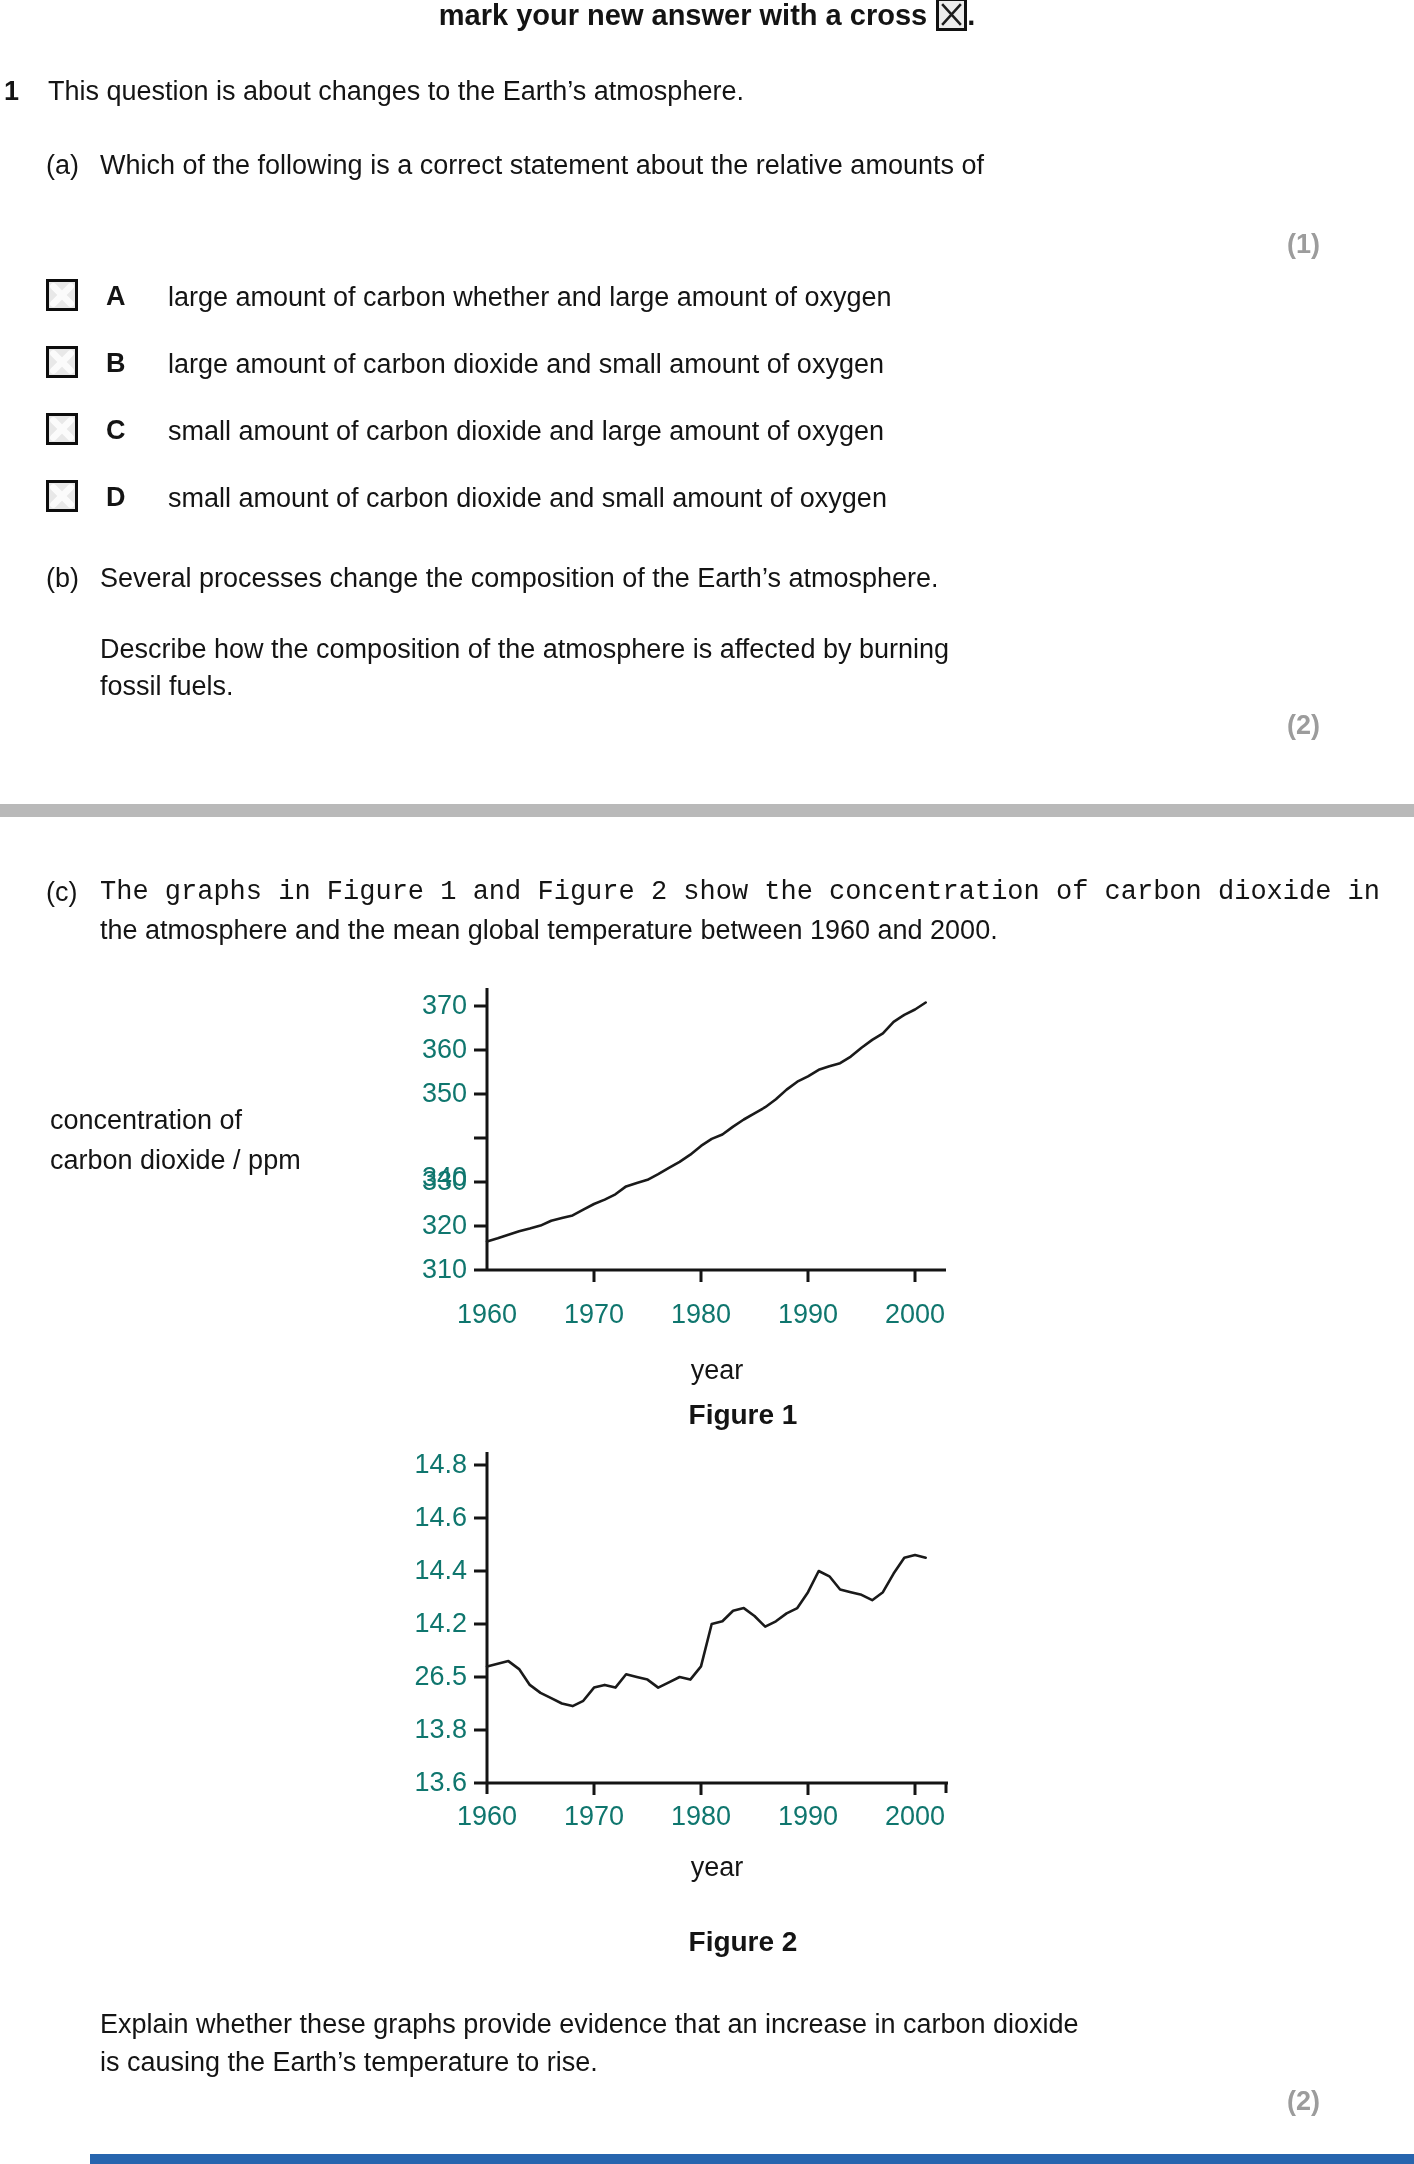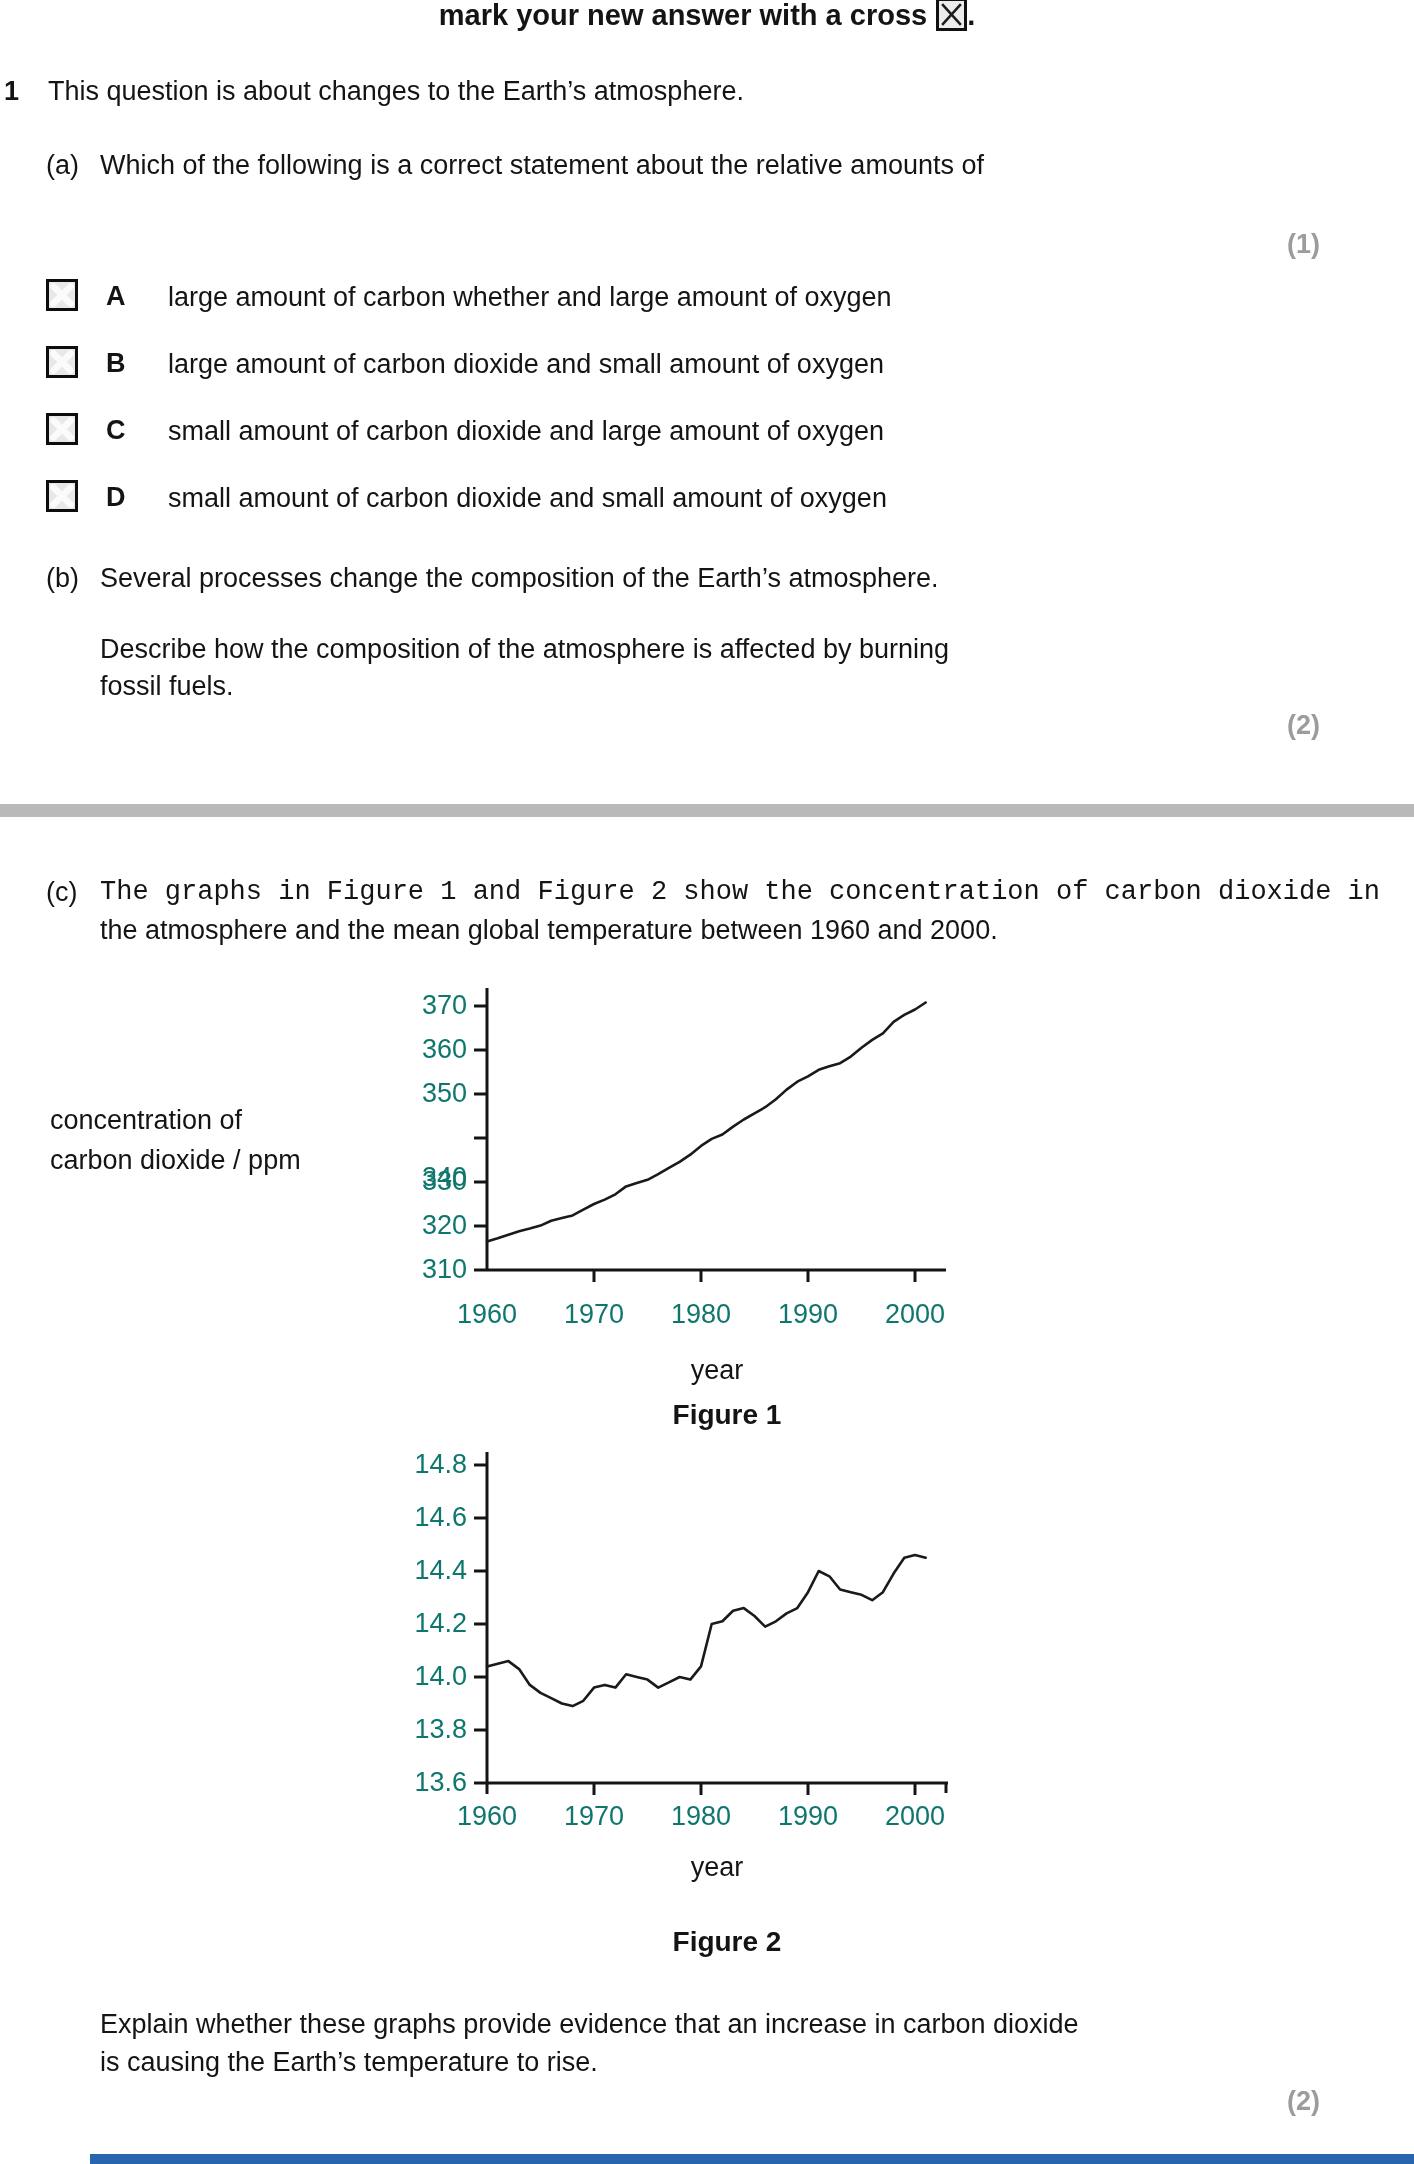--- a/index.html
+++ b/index.html
@@ -20,21 +20,21 @@
   .cross-box svg{display:block;width:100%;height:100%;}
   .marks{font-weight:bold;font-size:27px;color:#9c9c9c;text-align:right;right:94px;width:120px;}
   .option-checkbox{
     width:26px;height:26px;border:3px solid #0d0d0d;background:#e8e8e8;left:46px;cursor:pointer;
   }
   .option-checkbox svg{display:block;width:100%;height:100%;}
   .opt-letter{left:106px;font-weight:bold;font-size:27px;}
   .opt-text{left:168px;font-size:27px;}
   .divider{top:804px;left:0;width:1414px;height:13px;background:#b9b9b9;}
   .tick-label{position:absolute;font-size:27px;line-height:30px;color:#0f766e;white-space:nowrap;}
-  .caption{font-weight:bold;font-size:28px;text-align:center;left:527px;width:400px;}
+  .caption{font-weight:bold;font-size:28px;text-align:center;left:543px;width:400px;}
   .axis-title{font-size:27px;text-align:center;left:517px;width:400px;}
   .ylabel{font-size:27px;line-height:40px;}
   .footer-bar{left:90px;right:0;bottom:0;height:10px;background:#2765ae;}
   #charts-svg{position:absolute;left:0;top:0;width:1414px;height:2164px;}
 </style>
 </head>
 <body>
 
 <div id="page">
 
@@ -141,21 +141,21 @@
       <span class="tick-label" style="left: 367px; top: 1254px; width: 100px; text-align: right;">310</span>
       <span class="tick-label" style="left: 439px; top: 1299px; width: 96px; text-align: center;">1960</span>
       <span class="tick-label" style="left: 546px; top: 1299px; width: 96px; text-align: center;">1970</span>
       <span class="tick-label" style="left: 653px; top: 1299px; width: 96px; text-align: center;">1980</span>
       <span class="tick-label" style="left: 760px; top: 1299px; width: 96px; text-align: center;">1990</span>
       <span class="tick-label" style="left: 867px; top: 1299px; width: 96px; text-align: center;">2000</span>
       <span class="tick-label" style="left: 367px; top: 1449px; width: 100px; text-align: right;">14.8</span>
       <span class="tick-label" style="left: 367px; top: 1502px; width: 100px; text-align: right;">14.6</span>
       <span class="tick-label" style="left: 367px; top: 1555px; width: 100px; text-align: right;">14.4</span>
       <span class="tick-label" style="left: 367px; top: 1608px; width: 100px; text-align: right;">14.2</span>
-      <span class="tick-label" style="left: 367px; top: 1661px; width: 100px; text-align: right;">14.0</span>
+      <span class="tick-label" style="left: 367px; top: 1661px; width: 100px; text-align: right;">26.5</span>
       <span class="tick-label" style="left: 367px; top: 1714px; width: 100px; text-align: right;">13.8</span>
       <span class="tick-label" style="left: 367px; top: 1767px; width: 100px; text-align: right;">13.6</span>
       <span class="tick-label" style="left: 439px; top: 1801px; width: 96px; text-align: center;">1960</span>
       <span class="tick-label" style="left: 546px; top: 1801px; width: 96px; text-align: center;">1970</span>
       <span class="tick-label" style="left: 653px; top: 1801px; width: 96px; text-align: center;">1980</span>
       <span class="tick-label" style="left: 760px; top: 1801px; width: 96px; text-align: center;">1990</span>
       <span class="tick-label" style="left: 867px; top: 1801px; width: 96px; text-align: center;">2000</span>
     </div>
 
   <div class="abs ylabel" style="left:50px;top:1100px;">

